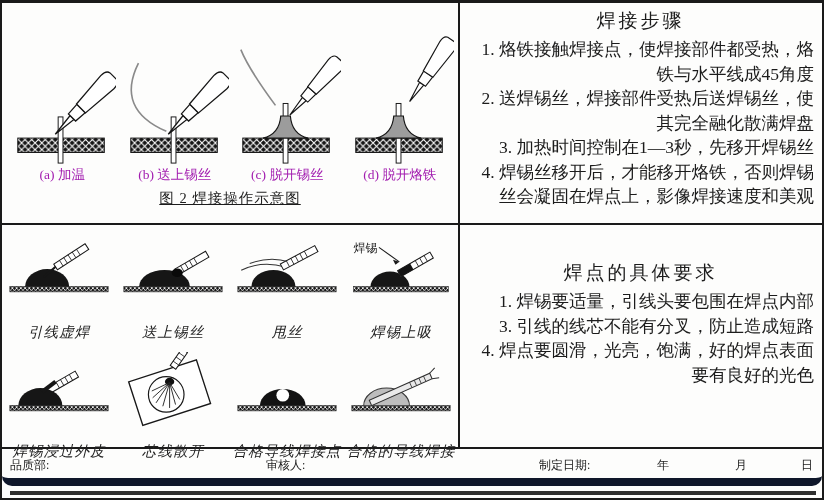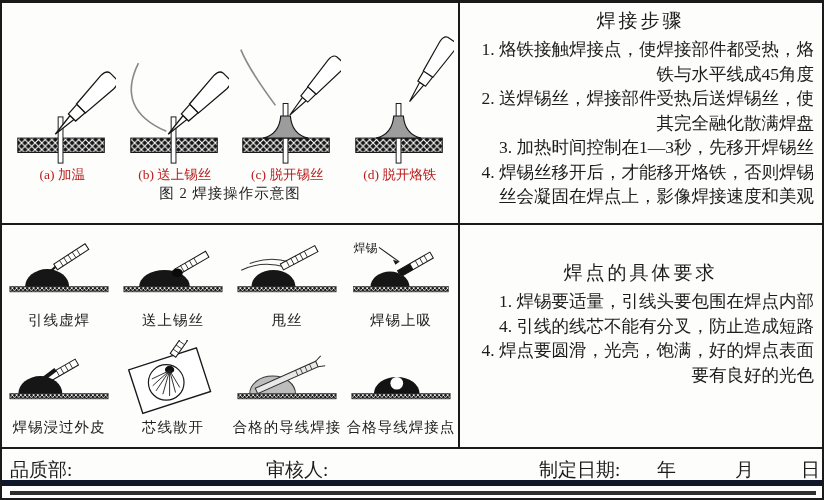--- a/index.html
+++ b/index.html
@@ -13,35 +13,35 @@
   }
   .row-top, .row-bottom { display: flex; border-bottom: 2px solid #1a1a1a; }
   .row-top { height: 222px; }
   .row-bottom { height: 224px; }
   .cell-figs { width: 458px; border-right: 2px solid #1a1a1a; position: relative; }
   .cell-text { flex: 1; padding: 3px 8px 6px 7px; }
 
   .figs-row { display: flex; justify-content: space-between; padding: 12px 2px 0 4px; }
   .fig { width: 25%; text-align: center; }
   .fig svg { display: block; margin: 0 auto; }
-  .fig-label { font-size: 13.5px; color: #b91c1c; margin-top: 1px; }
-  .fig-caption { text-align: center; font-size: 14.5px; letter-spacing: 1px; }
+  .fig-label { font-size: 13.5px; color: #a21caf; margin-top: 1px; }
+  .fig-caption { text-align: center; font-size: 14.5px; margin-top: 5px; letter-spacing: 1px; text-decoration: underline; }
 
   .panel-title { text-align: center; font-size: 19px; letter-spacing: 3px; margin: 2px 0 3px 0; }
   .panel-title.mt { margin-top: 32px; }
   .panel-item { font-size: 17.5px; line-height: 24.5px; text-align: right; }
 
   .def-grid { padding-top: 8px; }
   .def-row { display: flex; }
   .def-row.first { margin-bottom: 10px; }
   .def { width: 25%; text-align: center; }
   .def svg { display: block; margin: 0 auto; }
-  .def-label { font-size: 14.5px; color: #222; margin-top: 0px; letter-spacing: 1px; }
-
-  .row-footer { height: 37px; border-bottom: 6px solid #0f172a; position: relative; font-size: 19px; }
+  .def-label { font-size: 14.5px; color: #222; margin-top: 12px; letter-spacing: 1px; font-style: italic; }
+
+  .row-footer { height: 37px; border-bottom: 8px solid #0f172a; position: relative; font-size: 12px; border-radius: 10px; }
   .row-footer span { position: absolute; top: 8px; white-space: nowrap; }
   .f-dept { left: 8px; }
   .f-review { left: 248px; margin-left: 16px; }
   .f-date { left: 537px; }
   .f-year { left: 655px; }
   .f-month { left: 733px; }
   .f-day { left: 799px; }
 
   .bottom-bar { position: absolute; left: 8px; right: 6px; bottom: 3px; height: 4px; background: #2f2f2f; }
 </style>
@@ -269,59 +269,59 @@
               </g>
               <ellipse cx="56" cy="35" rx="5.5" ry="4.5" fill="#111"></ellipse>
               <path d="M56,36 L36,54 M56,36 L40,60 M56,36 L48,64 M56,36 L56,66 M56,36 L63,62 M56,36 L68,56 M56,36 L35,46" stroke="#222" stroke-width="1.1" fill="none"></path>
             </svg>
             <div class="def-label">芯线散开</div>
           </div>
 
           <div class="def">
             <svg viewBox="0 0 120 92" width="110" height="78">
               <defs>
+                  <pattern id="q7" width="5" height="5" patternUnits="userSpaceOnUse">
+                    <rect width="5" height="5" fill="#1a1a1a"></rect>
+                    <path d="M0,0L5,5M5,0L0,5" stroke="#fff" stroke-width="0.9"></path>
+                  </pattern>
+                </defs>
+              <rect x="2" y="63" width="116" height="6.5" fill="url(#q7)" stroke="#1a1a1a" stroke-width="0.6"></rect>
+              <path d="M28,63.5 A27 20 0 0 1 82,63.5 Z" fill="#131313"></path>
+              <circle cx="55" cy="51" r="7.5" fill="#fff"></circle>
+            </svg>
+            <div class="def-label">合格导线焊接点</div>
+          </div>
+
+          <div class="def">
+            <svg viewBox="0 0 120 92" width="110" height="78">
+              <defs>
                   <pattern id="q8" width="5" height="5" patternUnits="userSpaceOnUse">
                     <rect width="5" height="5" fill="#1a1a1a"></rect>
                     <path d="M0,0L5,5M5,0L0,5" stroke="#fff" stroke-width="0.9"></path>
                   </pattern>
                 </defs>
               <rect x="2" y="63" width="116" height="6.5" fill="url(#q8)" stroke="#1a1a1a" stroke-width="0.6"></rect>
               <path d="M16,63.5 A27 21 0 0 1 70,63.5 Z" fill="#bdbdbd" stroke="#3a3a3a" stroke-width="1.2"></path>
               <g transform="translate(24,60) rotate(-24)">
                 <rect x="0" y="-3.5" width="78" height="7" fill="#e9e9e9" stroke="#2e2e2e" stroke-width="1.2"></rect>
                 <path d="M52,-3.5V3.5 M58,-3.5V3.5 M64,-3.5V3.5 M70,-3.5V3.5" stroke="#2e2e2e" stroke-width="0.9"></path>
                 <path d="M78,-3.5 L86,-7 M78,3.5 L86,6" stroke="#2e2e2e" stroke-width="1.2"></path>
               </g>
             </svg>
             <div class="def-label">合格的导线焊接</div>
           </div>
 
-          <div class="def">
-            <svg viewBox="0 0 120 92" width="110" height="78">
-              <defs>
-                  <pattern id="q7" width="5" height="5" patternUnits="userSpaceOnUse">
-                    <rect width="5" height="5" fill="#1a1a1a"></rect>
-                    <path d="M0,0L5,5M5,0L0,5" stroke="#fff" stroke-width="0.9"></path>
-                  </pattern>
-                </defs>
-              <rect x="2" y="63" width="116" height="6.5" fill="url(#q7)" stroke="#1a1a1a" stroke-width="0.6"></rect>
-              <path d="M28,63.5 A27 20 0 0 1 82,63.5 Z" fill="#131313"></path>
-              <circle cx="55" cy="51" r="7.5" fill="#fff"></circle>
-            </svg>
-            <div class="def-label">合格导线焊接点</div>
-          </div>
-
         </div>
       </div>
     </div>
 
     <div class="cell-text">
       <div class="panel-title mt">焊点的具体要求</div>
       <div class="panel-item">1. 焊锡要适量，引线头要包围在焊点内部</div>
-      <div class="panel-item">4. 引线的线芯不能有分叉，防止造成短路</div>
+      <div class="panel-item">3. 引线的线芯不能有分叉，防止造成短路</div>
       <div class="panel-item">4. 焊点要圆滑，光亮，饱满，好的焊点表面要有良好的光色</div>
     </div>
   </div>
 
   <div class="row-footer">
     <span class="f-dept">品质部:</span>
     <span class="f-review">审核人:</span>
     <span class="f-date">制定日期:</span>
     <span class="f-year">年</span>
     <span class="f-month">月</span>

